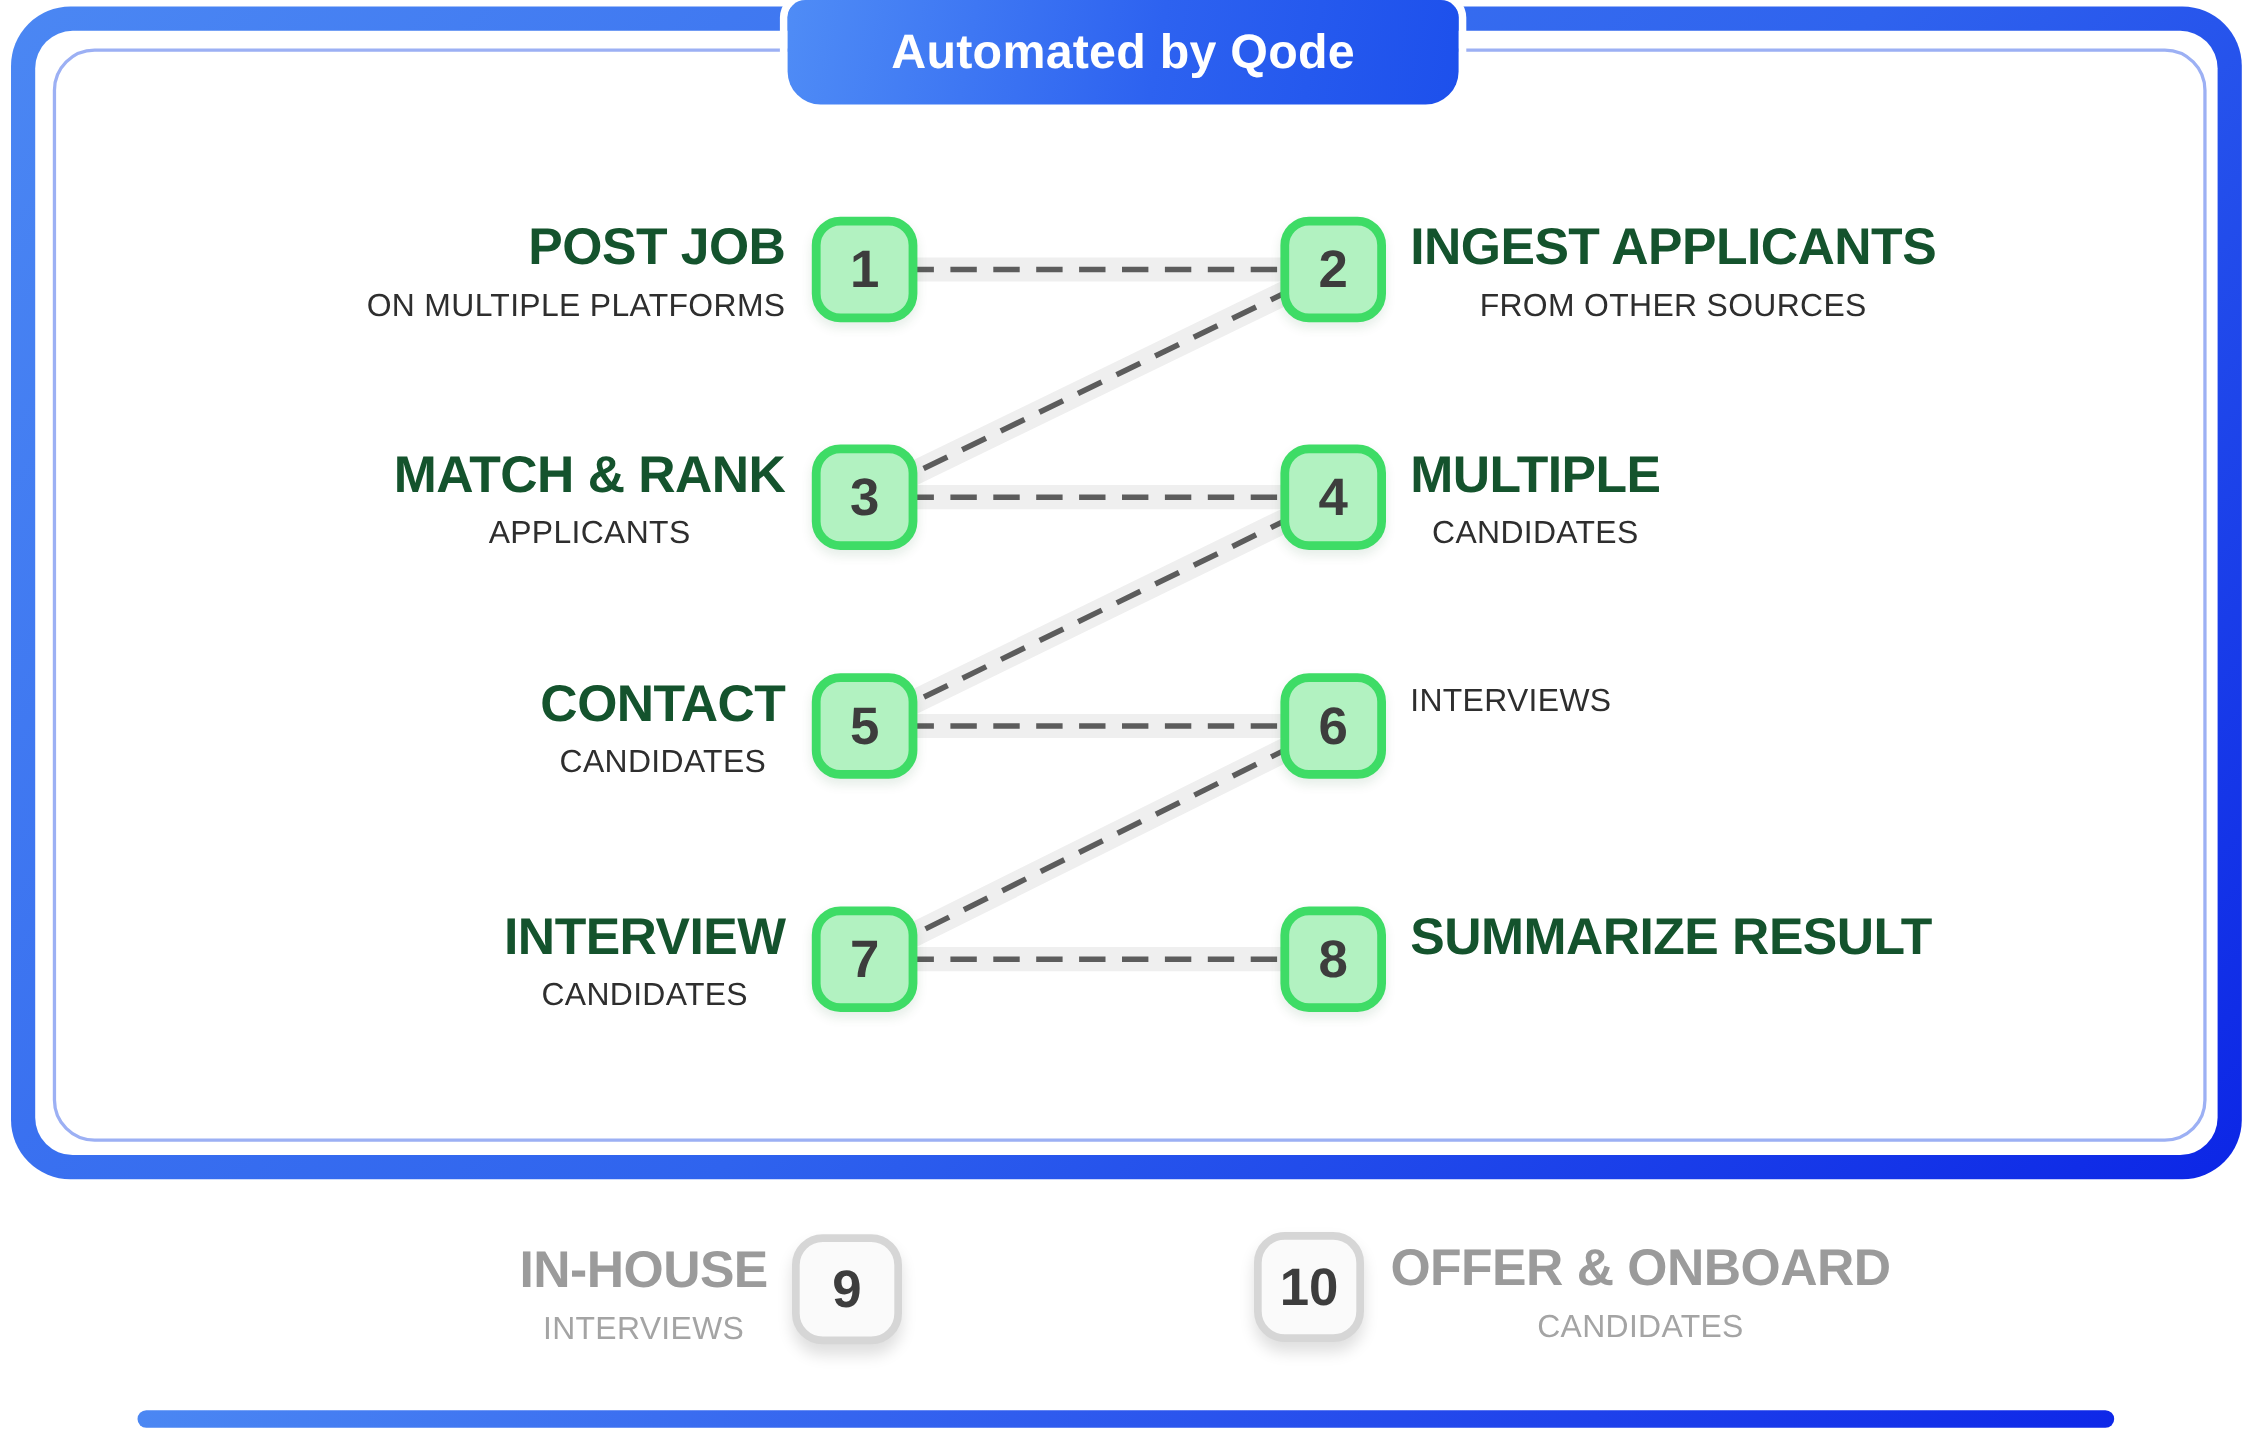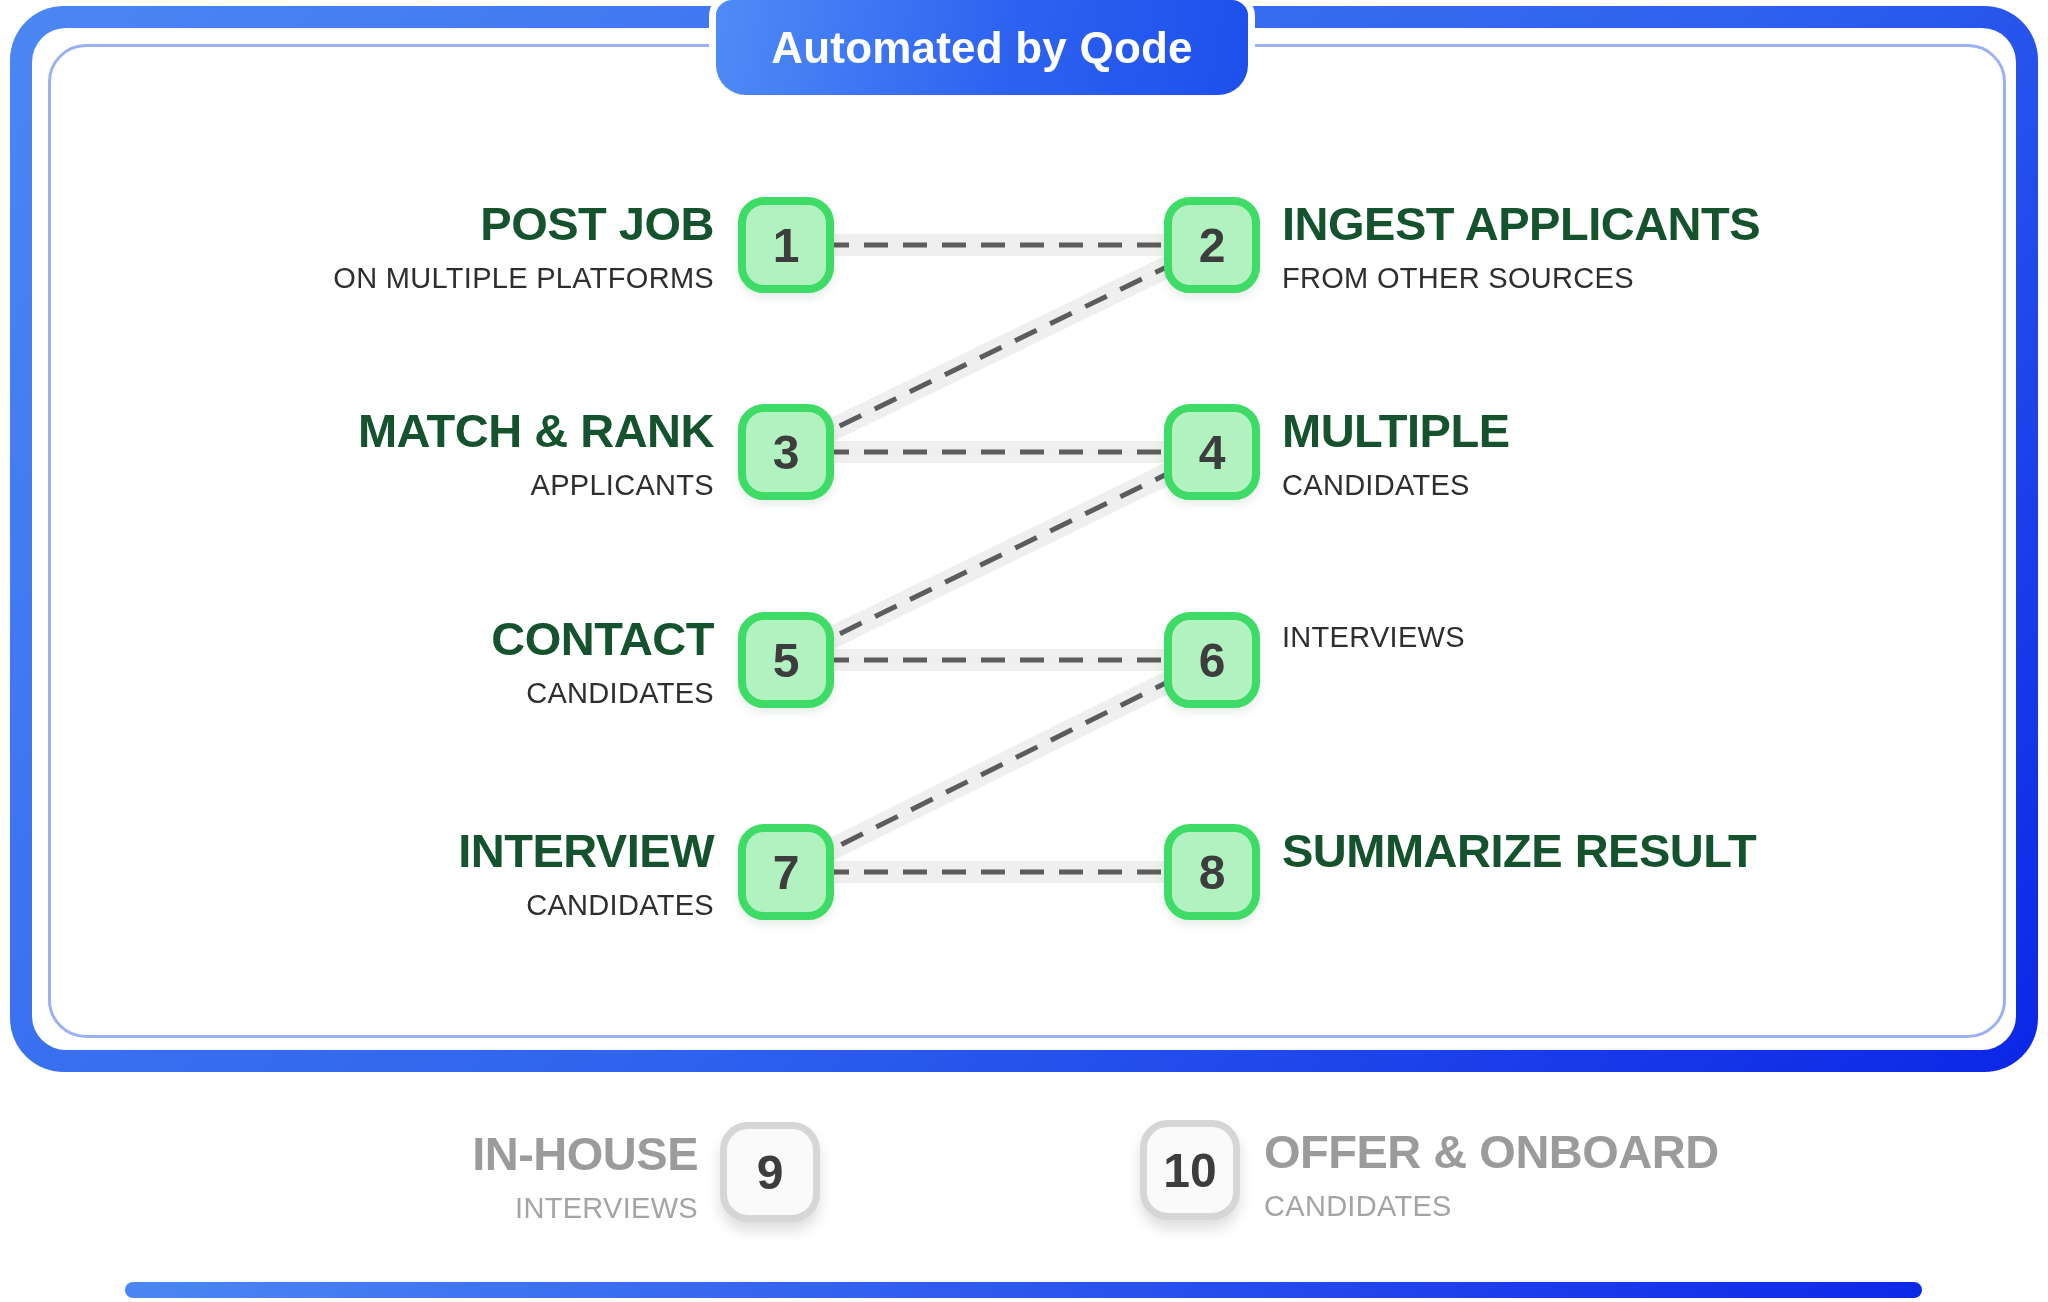--- a/index.html
+++ b/index.html
@@ -6,21 +6,21 @@
   .canvas{
     position:relative;width:2048px;height:1302px;overflow:hidden;background:#ffffff;
     font-family:"Liberation Sans","DejaVu Sans",sans-serif;
   }
   
   .frame{position:absolute;left:10px;top:6px;width:2028px;height:1066px;border-radius:54px;
     background:linear-gradient(135deg,#4b87f3 0%,#2f63ee 55%,#0c26e6 100%);z-index:0;}
   .frame-white{position:absolute;left:32px;top:28px;width:1984px;height:1022px;border-radius:34px;background:#ffffff;z-index:0;}
   .frame-line{position:absolute;left:48px;top:44px;width:1952px;height:988px;border:3px solid #9cb0f4;border-radius:38px;z-index:0;}
   
-  .banner{position:absolute;left:716px;top:0;width:532px;height:95px;
+  .banner{position:absolute;left:716px;top:0;width:610px;height:95px;
     border-radius:16px 16px 30px 30px;
     background:linear-gradient(100deg,#4f8cf6 0%,#2d62f0 55%,#1d50ec 100%);
     box-shadow:0 0 0 7px #ffffff;
     display:flex;align-items:center;justify-content:center;z-index:6;}
   .banner-text{color:#ffffff;font-size:44px;font-weight:700;letter-spacing:0.2px;}
   
   .connectors{position:absolute;left:0;top:0;width:2048px;height:1302px;z-index:1;}
   
   .badge{position:absolute;width:96px;height:96px;box-sizing:border-box;border-radius:26px;
     display:flex;align-items:center;justify-content:center;
@@ -28,21 +28,21 @@
   .badge.green{background:#b2f2c1;border:8px solid #3edc66;box-shadow:0 5px 10px rgba(10,90,30,0.10);}
   .badge.gray{background:#fafafa;border:7px solid #d6d6d6;box-shadow:0 9px 14px rgba(0,0,0,0.13);width:100px;height:100px;border-radius:28px;}
   .b1{left:738px;top:197px}.b2{left:1164px;top:197px}
   .b3{left:738px;top:404px}.b4{left:1164px;top:404px}
   .b5{left:738px;top:612px}.b6{left:1164px;top:612px}
   .b7{left:738px;top:824px}.b8{left:1164px;top:824px}
   .b9{left:720px;top:1122px}.b10{left:1140px;top:1120px}
   
   .lbl{position:absolute;z-index:2;white-space:nowrap;}
   .lbl .t{font-size:47px;font-weight:700;color:#14532d;line-height:56px;letter-spacing:-0.5px;}
-  .lbl .s{font-size:29px;font-weight:400;color:#2e2e2e;line-height:40px;margin-top:6px;letter-spacing:0.3px;}
+  .lbl .s{font-size:29px;font-weight:400;color:#2e2e2e;line-height:40px;margin-top:6px;letter-spacing:0.3px;text-align:center;}
   .lbl.alignR{text-align:right;}
   .lbl.manual .t{color:#9b9b9b;}
   .lbl.manual .s{color:#a4a4a4;}
   .L1{right:1334px;top:196px}.L2{left:1282px;top:196px}
   .L3{right:1334px;top:403px}.L4{left:1282px;top:403px}
   .L5{right:1334px;top:611px}.L6{left:1282px;top:611px}
   .L7{right:1334px;top:823px}.L8{left:1282px;top:823px}
   .L9{right:1350px;top:1126px}.L10{left:1264px;top:1124px}
   
   .bottom-bar{position:absolute;left:125px;top:1282px;width:1797px;height:16px;border-radius:9px;

